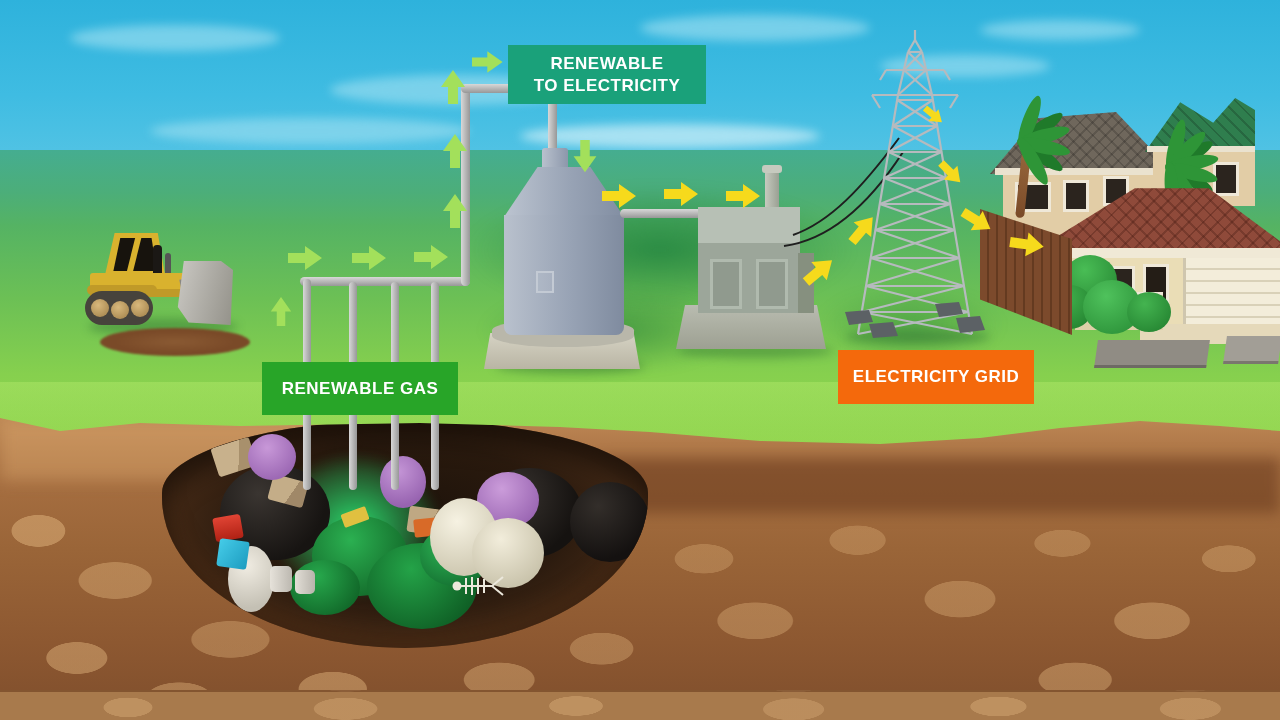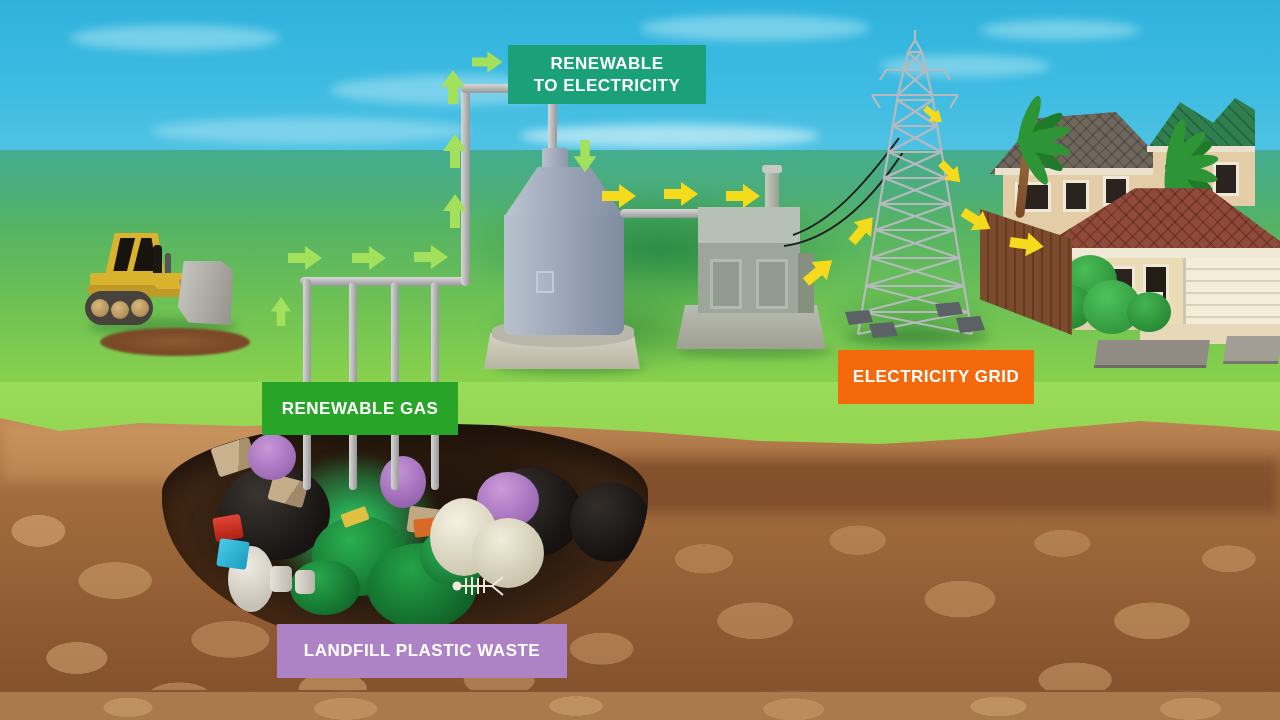--- a/index.html
+++ b/index.html
@@ -300,23 +300,20 @@
         <path d="M0 -5 L17 -5 L17 -12 L34 0 L17 12 L17 5 L0 5 Z" transform="translate(941 163) rotate(45) scale(0.8)" fill="#f6da1c"></path>
         <path d="M0 -5 L17 -5 L17 -12 L34 0 L17 12 L17 5 L0 5 Z" transform="translate(963 212) rotate(32) scale(0.95)" fill="#f6da1c"></path>
         <path d="M0 -5 L17 -5 L17 -12 L34 0 L17 12 L17 5 L0 5 Z" transform="translate(1010 242) rotate(8) scale(1)" fill="#f6da1c"></path>
       </g>
   </svg>
 
   <div class="a label" style="left: 508px; top: 45px; width: 198px; height: 59px; background-color: rgb(26, 161, 122); color: rgb(255, 255, 255);">
     <span>RENEWABLE</span>
     <span>TO ELECTRICITY</span>
   </div>
-  <div class="a label" style="left: 262px; top: 362px; width: 196px; height: 53px; background-color: rgb(40, 165, 40); color: rgb(255, 255, 255); margin-top: 20px;">
+  <div class="a label" style="left: 262px; top: 362px; width: 196px; height: 53px; background-color: rgb(40, 165, 40); color: rgb(255, 255, 255);">
     <span>RENEWABLE GAS</span>
   </div>
   <div class="a label" style="left: 838px; top: 350px; width: 196px; height: 54px; background-color: rgb(244, 105, 12); color: rgb(255, 255, 255);">
     <span>ELECTRICITY GRID</span>
   </div>
-  <div class="a label" style="left: 277px; top: 624px; width: 290px; height: 54px; background-color: rgb(174, 131, 198); color: rgb(255, 255, 255);">
-    <span>LANDFILL PLASTIC WASTE</span>
-  </div>
 
 </div>
 
 </body></html>

